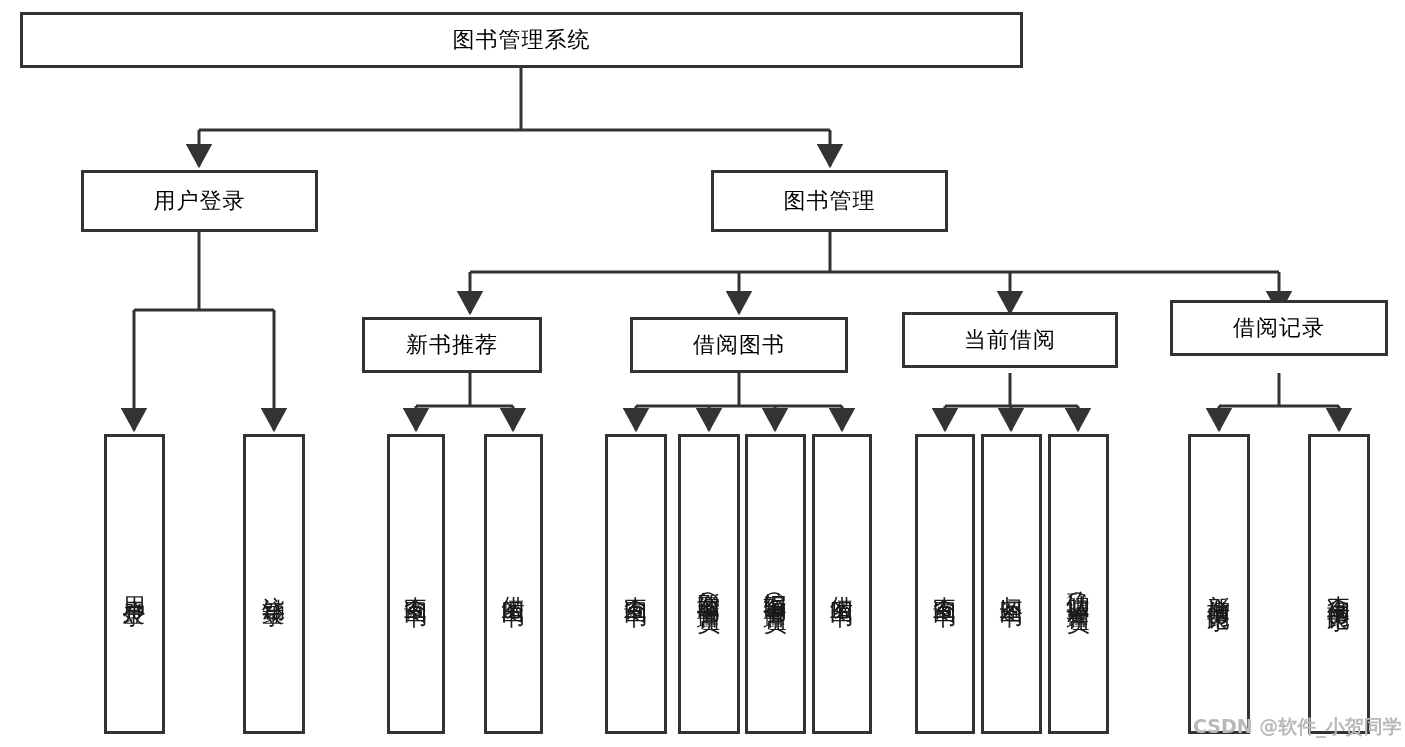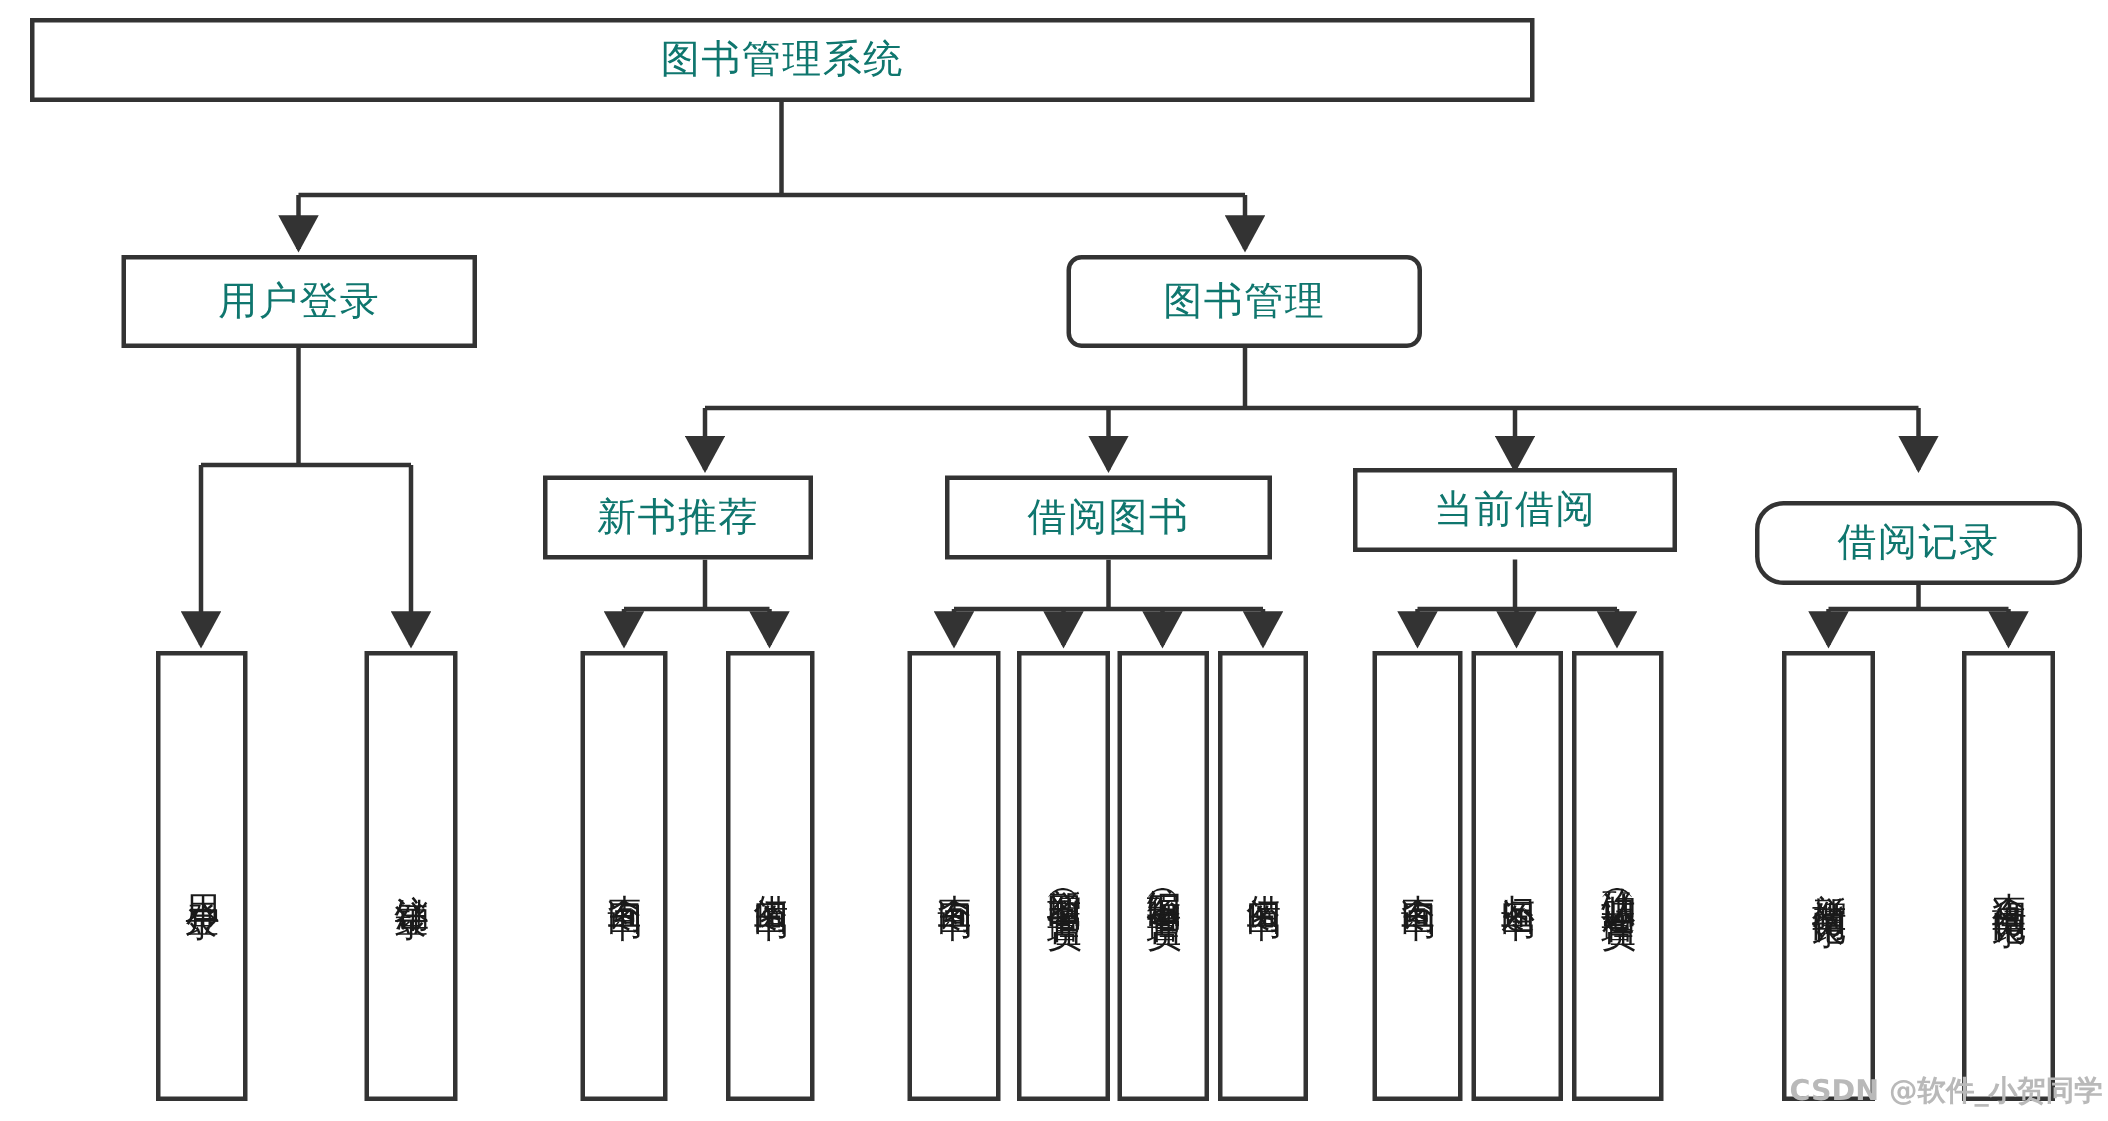--- a/index.html
+++ b/index.html
@@ -27,23 +27,23 @@
   .node {
     position: absolute;
     box-sizing: border-box;
     background: #ffffff;
     border: 3px solid #333333;
     display: flex;
     align-items: center;
     justify-content: center;
   }
   .node-h {
-    font-size: 26px;
+    font-size: 22px;
     line-height: 1.1;
-    color: #0f766e;
+    color: #000000;
     letter-spacing: 1px;
     white-space: nowrap;
   }
   .node-v {
     writing-mode: vertical-rl;
     text-orientation: upright;
     font-size: 23px;
     line-height: 1.22;
     color: #1a1a1a;
     letter-spacing: 3px;
@@ -124,34 +124,34 @@
     </g>
   </svg>
 
   <div class="node" id="node-root" style="left: 20px; top: 12px; width: 1003px; height: 56px;">
     <span class="node-h">图书管理系统</span>
   </div>
 
   <div class="node" id="node-l2-0" style="left: 81px; top: 170px; width: 237px; height: 62px;">
     <span class="node-h">用户登录</span>
   </div>
-  <div class="node" id="node-l2-1" style="left: 711px; top: 170px; width: 237px; height: 62px; border-radius: 10px;">
+  <div class="node" id="node-l2-1" style="left: 711px; top: 170px; width: 237px; height: 62px;">
     <span class="node-h">图书管理</span>
   </div>
 
   <div class="node" id="node-l3-0" style="left: 362px; top: 317px; width: 180px; height: 56px;">
     <span class="node-h">新书推荐</span>
   </div>
   <div class="node" id="node-l3-1" style="left: 630px; top: 317px; width: 218px; height: 56px;">
     <span class="node-h">借阅图书</span>
   </div>
   <div class="node" id="node-l3-2" style="left: 902px; top: 312px; width: 216px; height: 56px;">
     <span class="node-h">当前借阅</span>
   </div>
-  <div class="node" id="node-l3-3" style="left: 1170px; top: 334px; width: 218px; height: 56px; border-radius: 19px;">
+  <div class="node" id="node-l3-3" style="left: 1170px; top: 300px; width: 218px; height: 56px;">
     <span class="node-h">借阅记录</span>
   </div>
 
   <div class="node leaf leaf-mid" id="node-leaf-0" style="left: 104px; top: 434px; width: 61px; height: 300px;">
     <span class="node-v">用户登录</span>
   </div>
   <div class="node leaf leaf-mid" id="node-leaf-1" style="left: 243px; top: 434px; width: 62px; height: 300px;">
     <span class="node-v">注销登录</span>
   </div>
   <div class="node leaf leaf-mid" id="node-leaf-2" style="left: 387px; top: 434px; width: 58px; height: 300px;">

